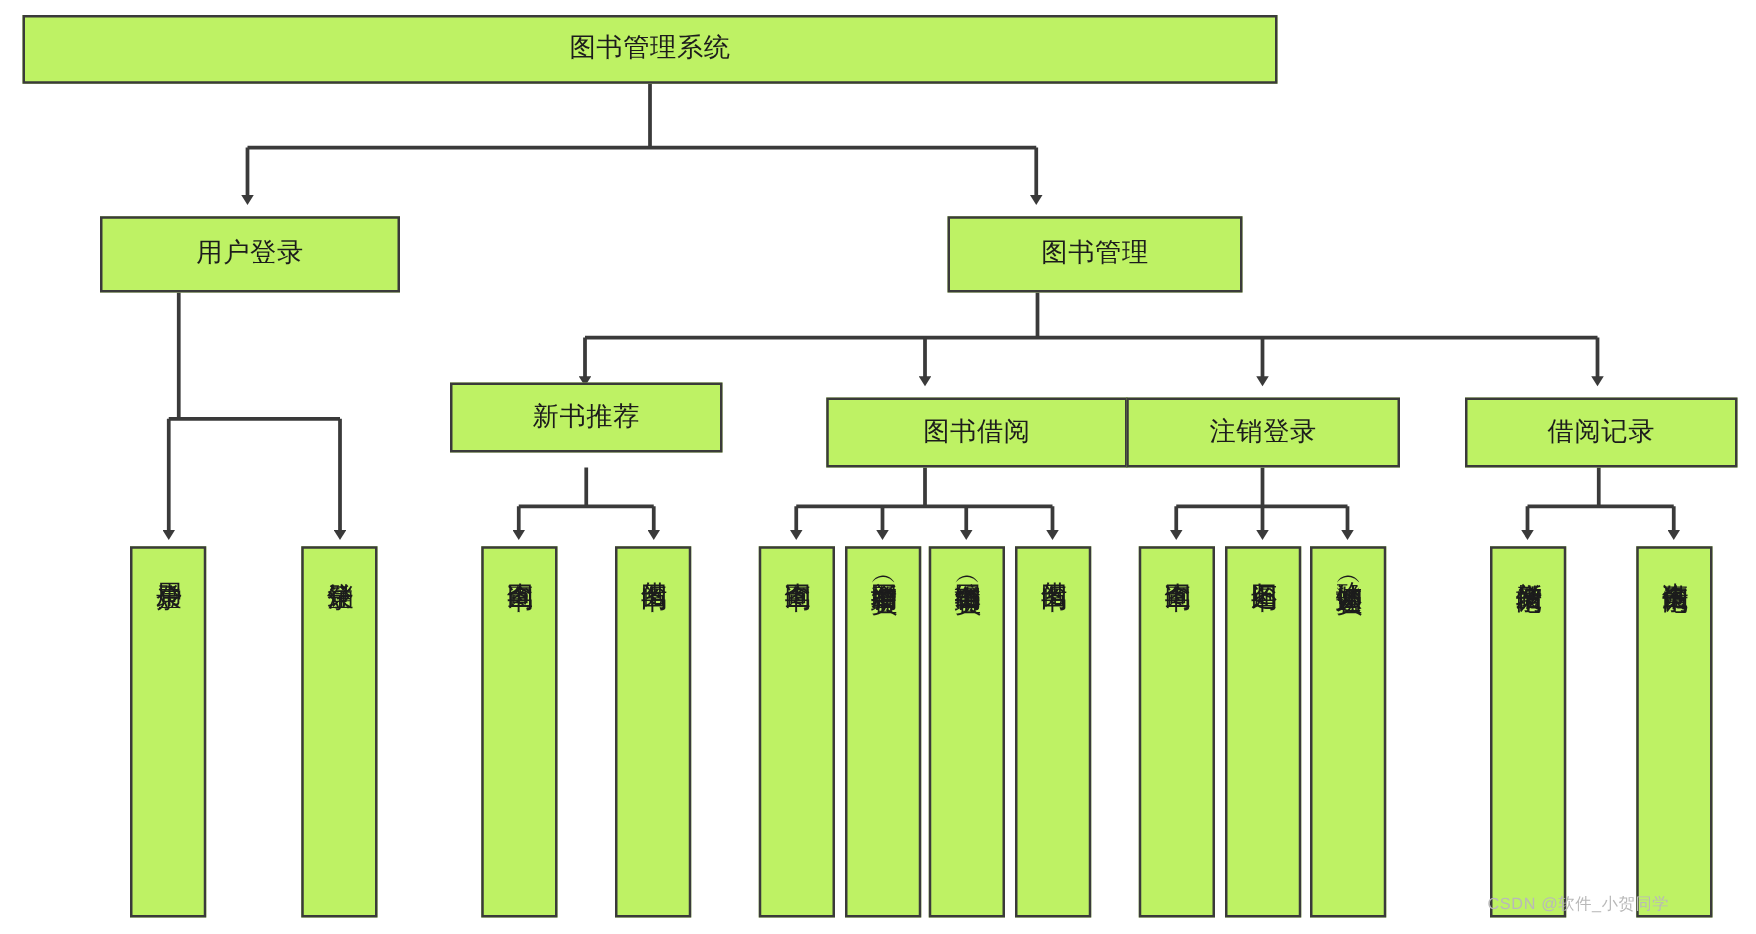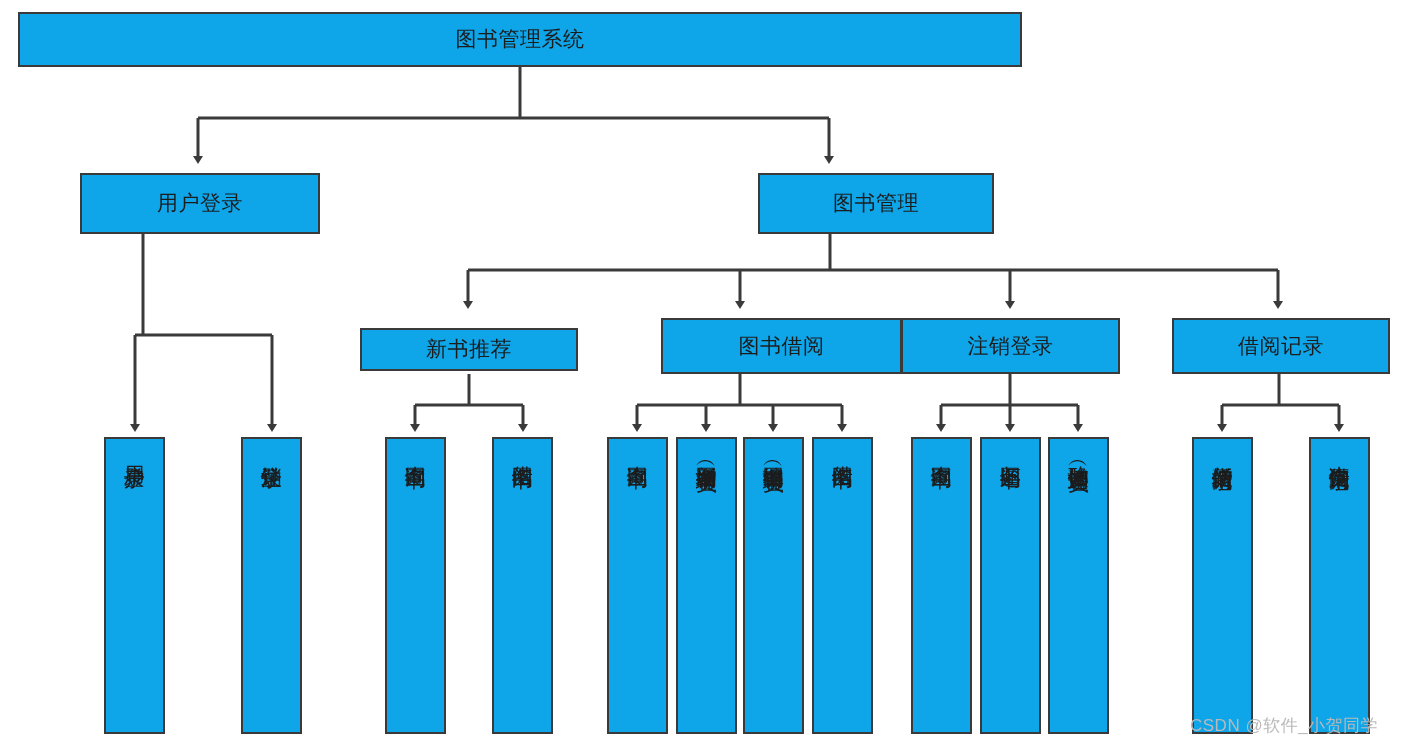--- a/index.html
+++ b/index.html
@@ -21,21 +21,21 @@
     position: absolute;
     left: 0;
     top: 0;
     width: 1405px;
     height: 747px;
     pointer-events: none;
   }
   .node {
     position: absolute;
     box-sizing: border-box;
-    background: #0ea5e9;
+    background: #bef264;
     border: 2px solid #3a3a3a;
     display: flex;
     align-items: center;
     justify-content: center;
     color: #1c1c1c;
     z-index: 2;
   }
   .node-label {
     display: block;
     text-align: center;
@@ -56,21 +56,21 @@
     font-size: 21px;
     line-height: 1.02;
     letter-spacing: 1px;
     height: auto;
   }
   .v-node.tall-text {
     align-items: flex-start;
   }
   .watermark {
     position: absolute;
-    font-size: 17px;
+    font-size: 13px;
     color: #b9b9b9;
     white-space: nowrap;
     z-index: 5;
     letter-spacing: 0.5px;
   }
 </style>
 </head>
 <body>
 
 <div id="canvas">
@@ -129,21 +129,21 @@
     <span class="node-label">图书管理系统</span>
   </div>
 
   <div class="node h-node" style="left:80px; top:173px; width:240px; height:61px;">
     <span class="node-label">用户登录</span>
   </div>
   <div class="node h-node" style="left:712px; top:173px; width:236px; height:61px;margin-left:46px;">
     <span class="node-label">图书管理</span>
   </div>
 
-  <div class="node h-node" style="left:360px; top:328px; width:218px; height:43px;">
+  <div class="node h-node" style="left:360px; top:306px; width:218px; height:56px;">
     <span class="node-label">新书推荐</span>
   </div>
   <div class="node h-node" style="left:633px; top:318px; width:241px; height:56px;margin-left:28px;">
     <span class="node-label">图书借阅</span>
   </div>
   <div class="node h-node" style="left:901px; top:318px; width:219px; height:56px;">
     <span class="node-label">注销登录</span>
   </div>
   <div class="node h-node" style="left:1172px; top:318px; width:218px; height:56px;">
     <span class="node-label">借阅记录</span>

